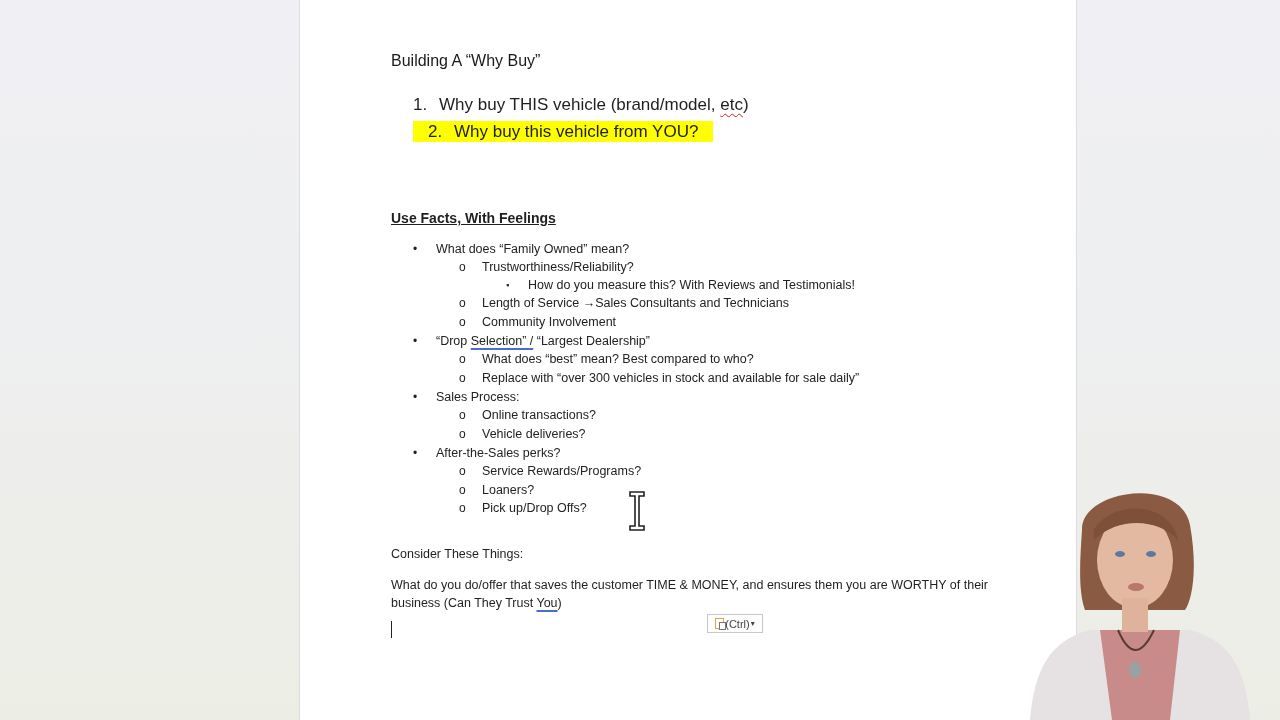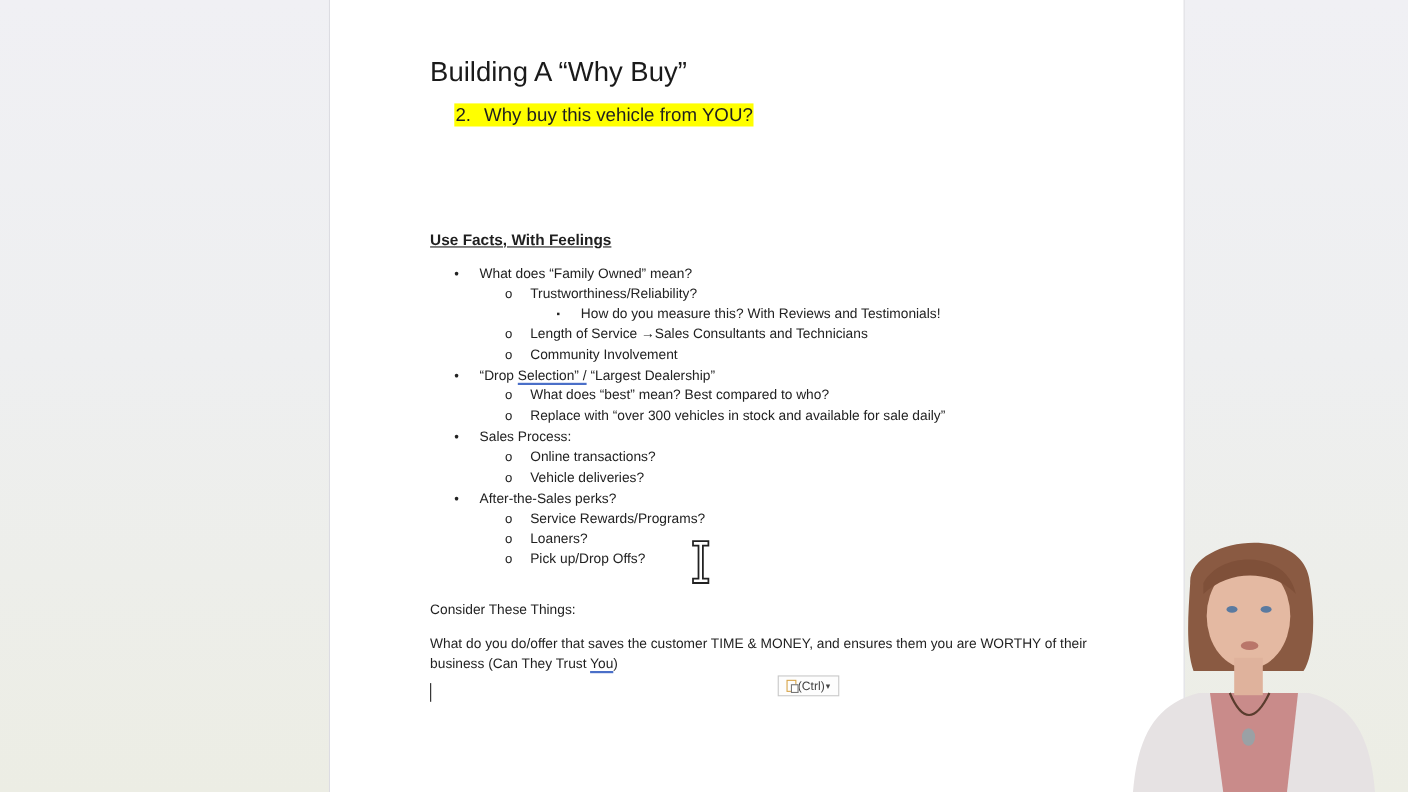--- a/index.html
+++ b/index.html
@@ -7,25 +7,25 @@
     width:1280px; height:720px; overflow:hidden; position:relative;
     background: linear-gradient(180deg, #f0f0f4 0%, #eeeff0 45%, #ecede4 100%);
     font-family: "Liberation Sans", sans-serif;
   }
   .page {
     position:absolute; left:299px; top:0; width:776px; height:720px;
     background:#ffffff;
     border-left:1px solid #dcdce2; border-right:1px solid #dcdce2;
   }
   .doc { position:absolute; left:91px; top:0; width:600px; color:#1f1f1f; }
-  .title { position:absolute; top:52px; left:0; font-size:25px; color:#1a1a1a; white-space:nowrap; }
+  .title { position:absolute; top:52px; left:0; font-size:16px; color:#1a1a1a; white-space:nowrap; }
   .num-list { position:absolute; top:91px; left:22px; font-size:17px; line-height:27px; }
   .num-item { white-space:nowrap; height:27px; }
   .num-item .n { display:inline-block; width:26px; }
-  .hl { background:#ffff00; padding:1px 1px; }
+  .hl { background:#ffff00; padding:1px 15px; }
   .spell { text-decoration: underline wavy #d02020; text-decoration-thickness:1px; text-underline-offset:3px; }
   .grammar { text-decoration: underline #4a6fc8; text-decoration-thickness:1.5px; text-underline-offset:3px; }
   .section-head { position:absolute; top:210px; left:0; font-size:14px; font-weight:bold; text-decoration:underline; white-space:nowrap; }
   .bullets { position:absolute; top:240px; left:0; font-size:12.5px; color:#222; }
   .row { position:absolute; white-space:nowrap; height:18px; line-height:18px; }
   .mk { position:absolute; font-size:12px; }
   .lvl1 .mk { left:22px; }
   .lvl1 .txt { position:absolute; left:45px; }
   .lvl2 .mk { left:68px; }
   .lvl2 .txt { position:absolute; left:91px; }
@@ -45,20 +45,23 @@
   .presenter { position:absolute; left:1020px; top:480px; width:240px; height:240px; }
 </style>
 </head>
 <body>
 
 <div class="page">
   <div class="doc">
     <div class="title">Building A “Why Buy”</div>
 
     <div class="num-list">
+      <div class="num-item">
+        <span class="n">1.</span><span>Why buy THIS vehicle (brand/model, </span><span class="spell">etc</span><span>)</span>
+      </div>
       <div class="num-item">
         <span class="hl"><span class="n">2.</span><span>Why buy this vehicle from YOU?</span></span>
       </div>
     </div>
 
     <div class="section-head">Use Facts, With Feelings</div>
 
     <div class="bullets">
       <div class="row lvl1" style="top:0px">
           <span class="mk">•</span>

